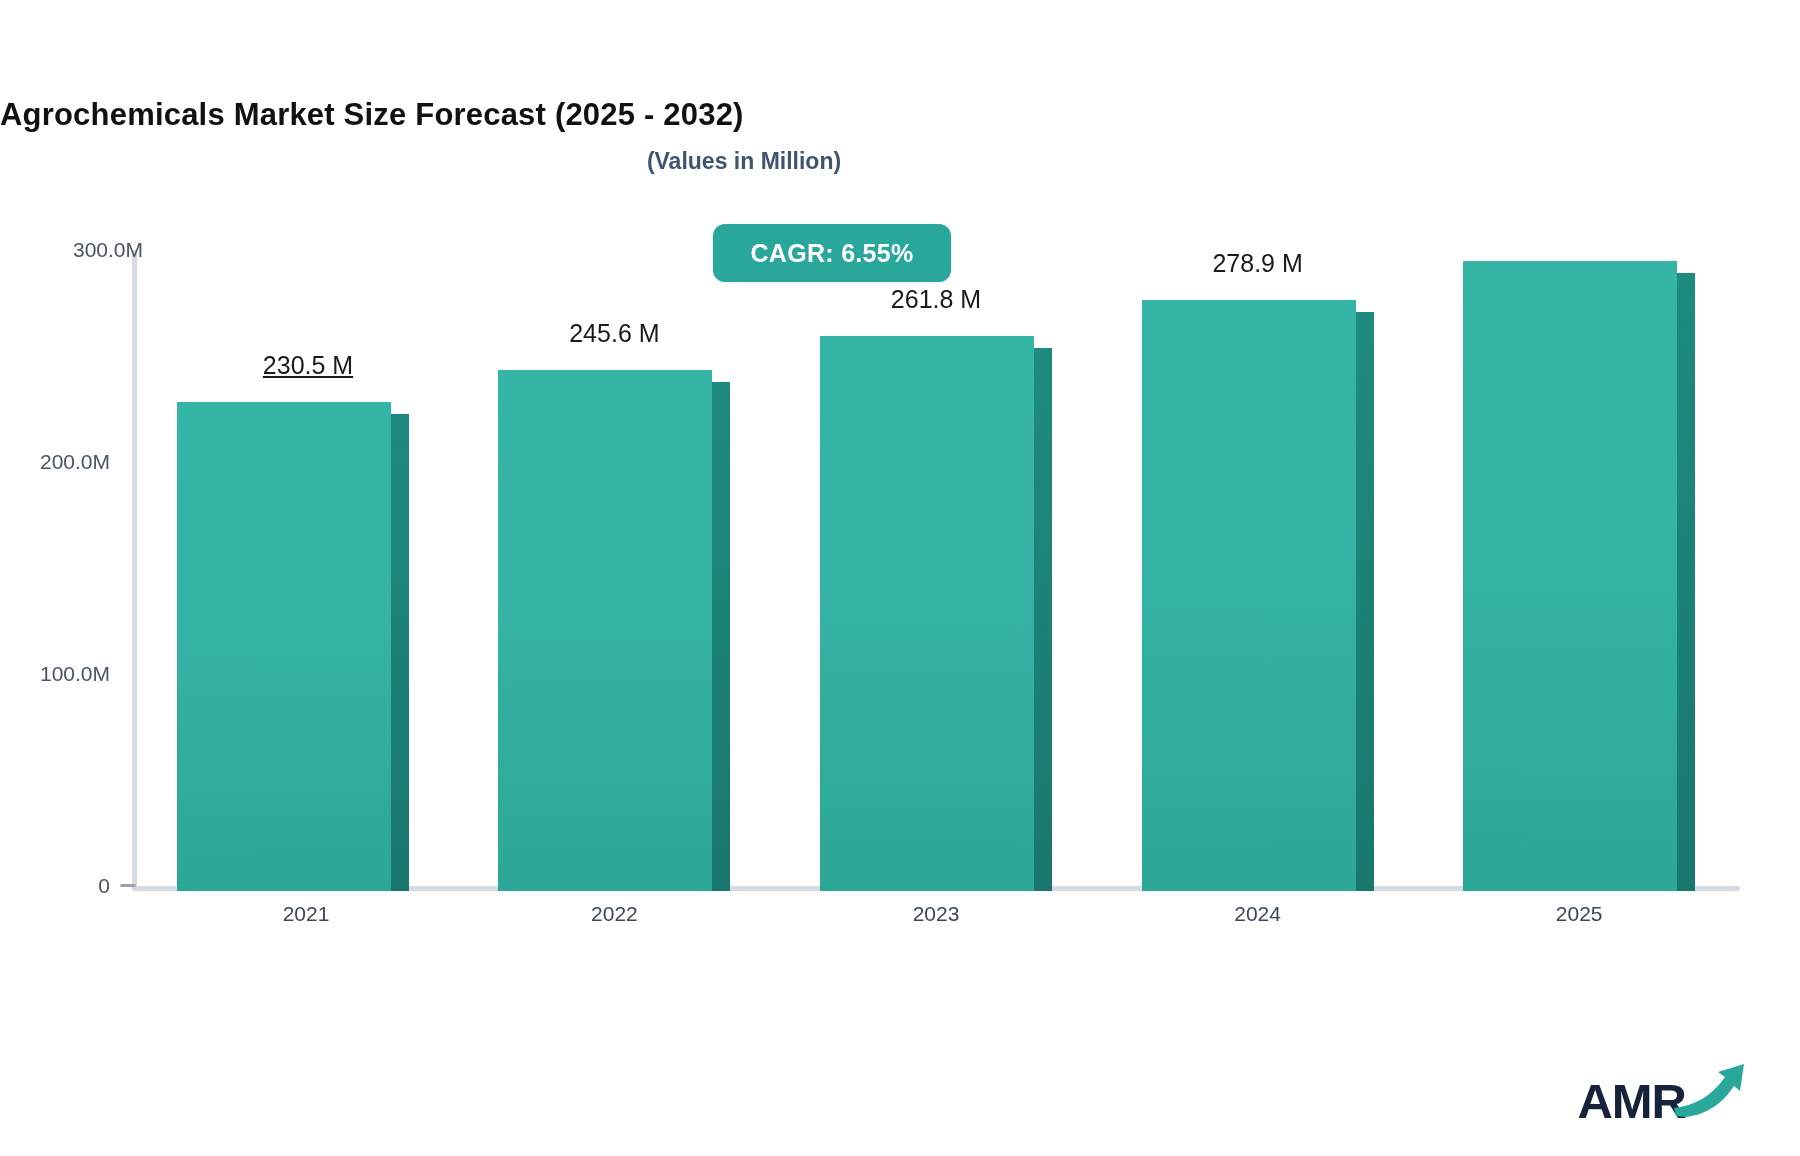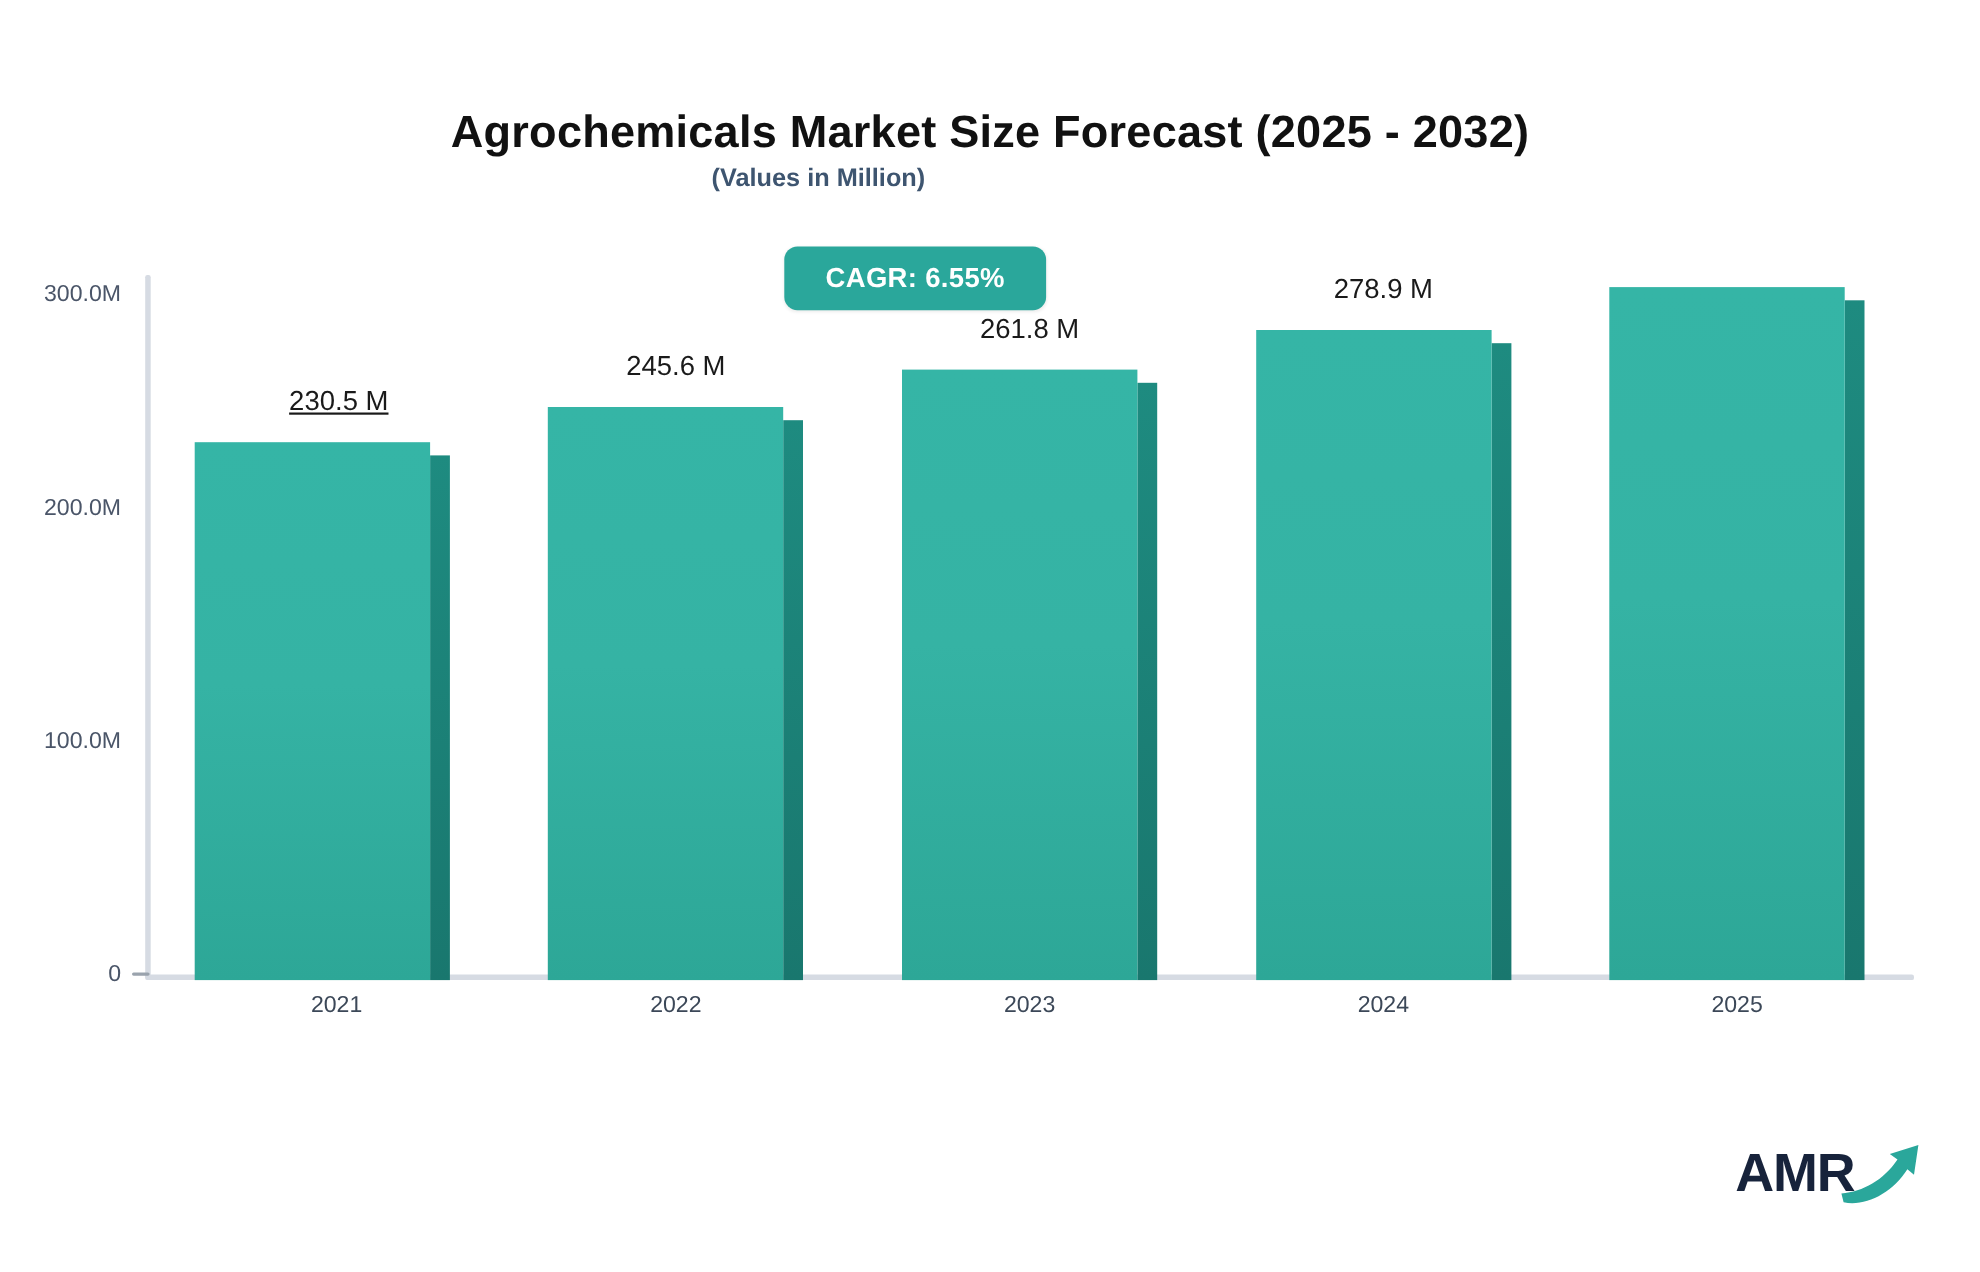--- a/index.html
+++ b/index.html
@@ -8,22 +8,22 @@
     background:#ffffff;
     font-family:"Liberation Sans","DejaVu Sans",sans-serif;
     overflow:hidden;
     position:relative;
   }
   #stage{position:absolute;inset:0;background:#fff;}
 
   
   .title{
     position:absolute;top:97px;left:0;width:1800px;
-    text-align:center;
-    font-size:41px;font-weight:bold;color:#111111;
+    text-align:left;
+    font-size:31px;font-weight:bold;color:#111111;
     letter-spacing:.2px;
   }
   .subtitle{
     position:absolute;top:148px;left:0;width:1488px;
     text-align:center;
     font-size:23px;font-weight:bold;color:#3e5570;
   }
   .y-axis-line{
     position:absolute;left:132px;top:250px;
     width:5px;height:640px;
@@ -86,22 +86,22 @@
     border-radius:12px;
     display:flex;align-items:center;justify-content:center;
     color:#ffffff;font-size:25px;font-weight:bold;
     letter-spacing:.3px;
     box-shadow:0 1px 3px rgba(0,0,0,.08);
     margin-left:27px;
   }
 
   
   .logo{
-    position:absolute;right:44px;bottom:52px;
-    display:flex;align-items:center;
+    position:absolute;right:44px;bottom:30px;
+    display:flex;align-items:flex-end;
   }
   .logo-text{
     font-size:49px;font-weight:bold;color:#17233b;
     letter-spacing:-1px;line-height:1;
     font-family:"Liberation Sans",sans-serif;
   }
   .logo-arrow{
     margin-left:-16px;margin-top:6px;
   }
 </style>
@@ -114,21 +114,21 @@
   <div class="subtitle">(Values in Million)</div>
 
   <div class="y-axis-line"></div>
   <div class="x-axis-line"></div>
 
   <div id="yticks">
       <div class="ytick-label" style="top: 874px; left: 0px;">0</div>
       <div class="ytick-dash" style="top: 884px;"></div>
       <div class="ytick-label" style="top: 662px; left: 0px;">100.0M</div>
       <div class="ytick-label" style="top: 450px; left: 0px;">200.0M</div>
-      <div class="ytick-label" style="top: 256px; left: 0px;">300.0M</div>
+      <div class="ytick-label" style="top: 238px; left: 0px; padding-left: 33px;">300.0M</div>
     </div>
 
   <div class="bars" id="bars">
       <div class="bar-group" style="left: 44.8px; width: 232px; height: 489px;">
         <div class="bar-side" style="left: 214px; height: 477px;"></div>
         <div class="bar-face" style="width: 214px; height: 489px;"></div>
       </div>
       <div class="bar-group" style="left: 366.4px; width: 232px; height: 521px;">
         <div class="bar-side" style="left: 214px; height: 509px;"></div>
         <div class="bar-face" style="width: 214px; height: 521px;"></div>

